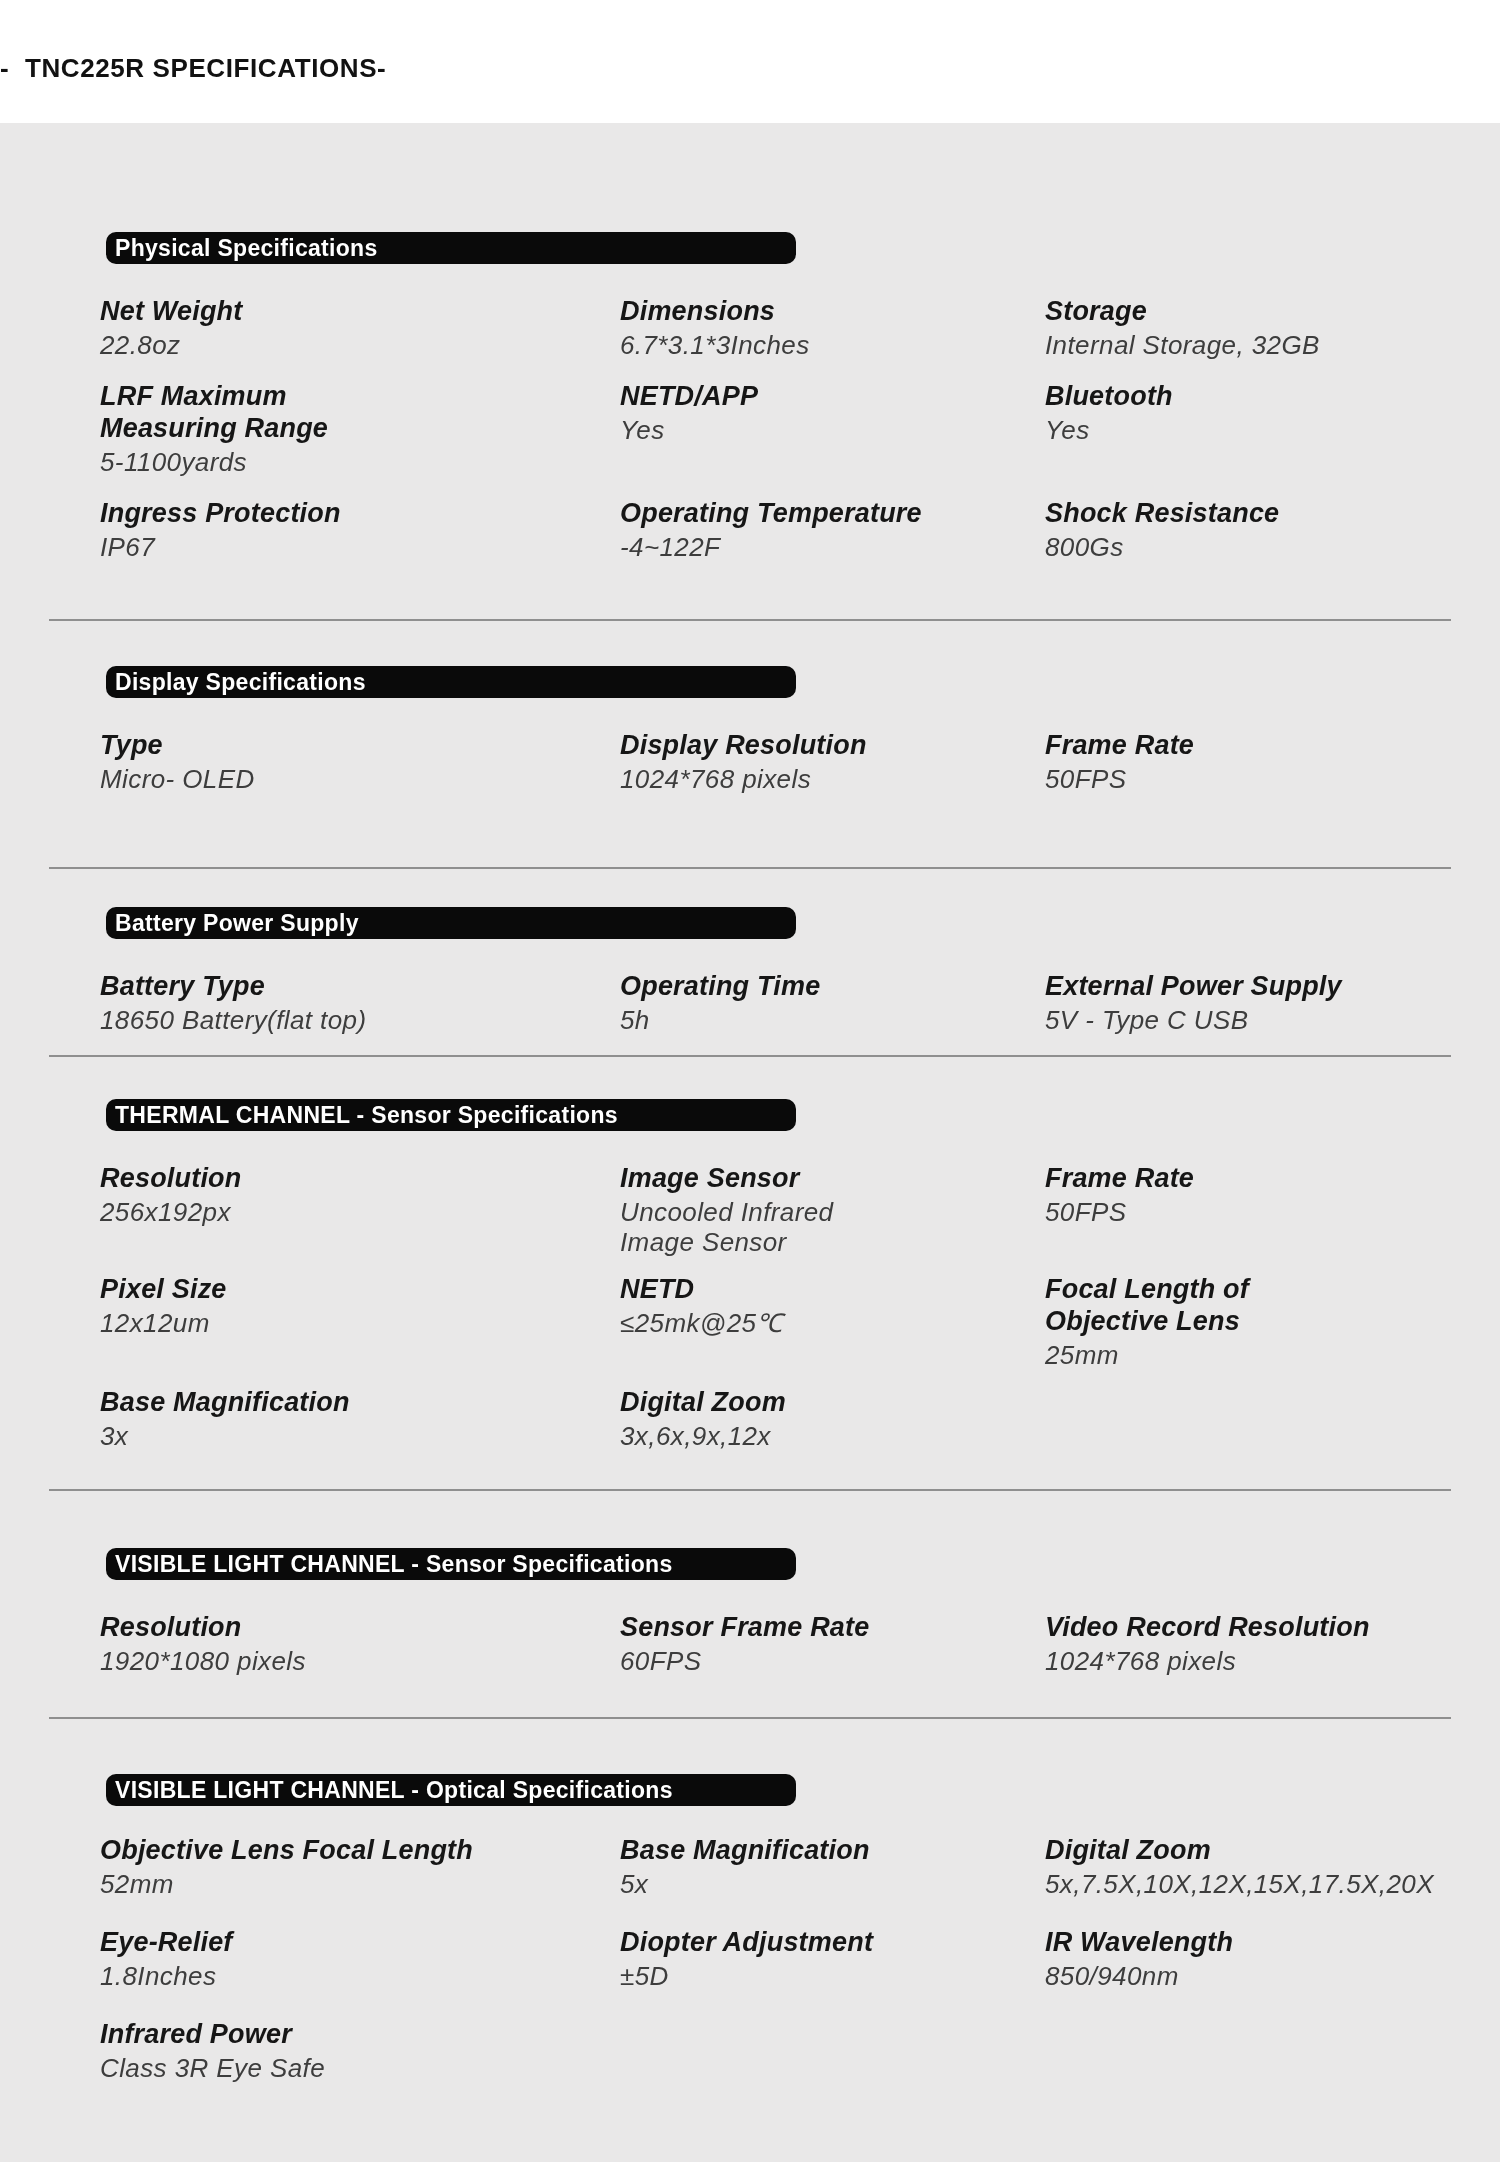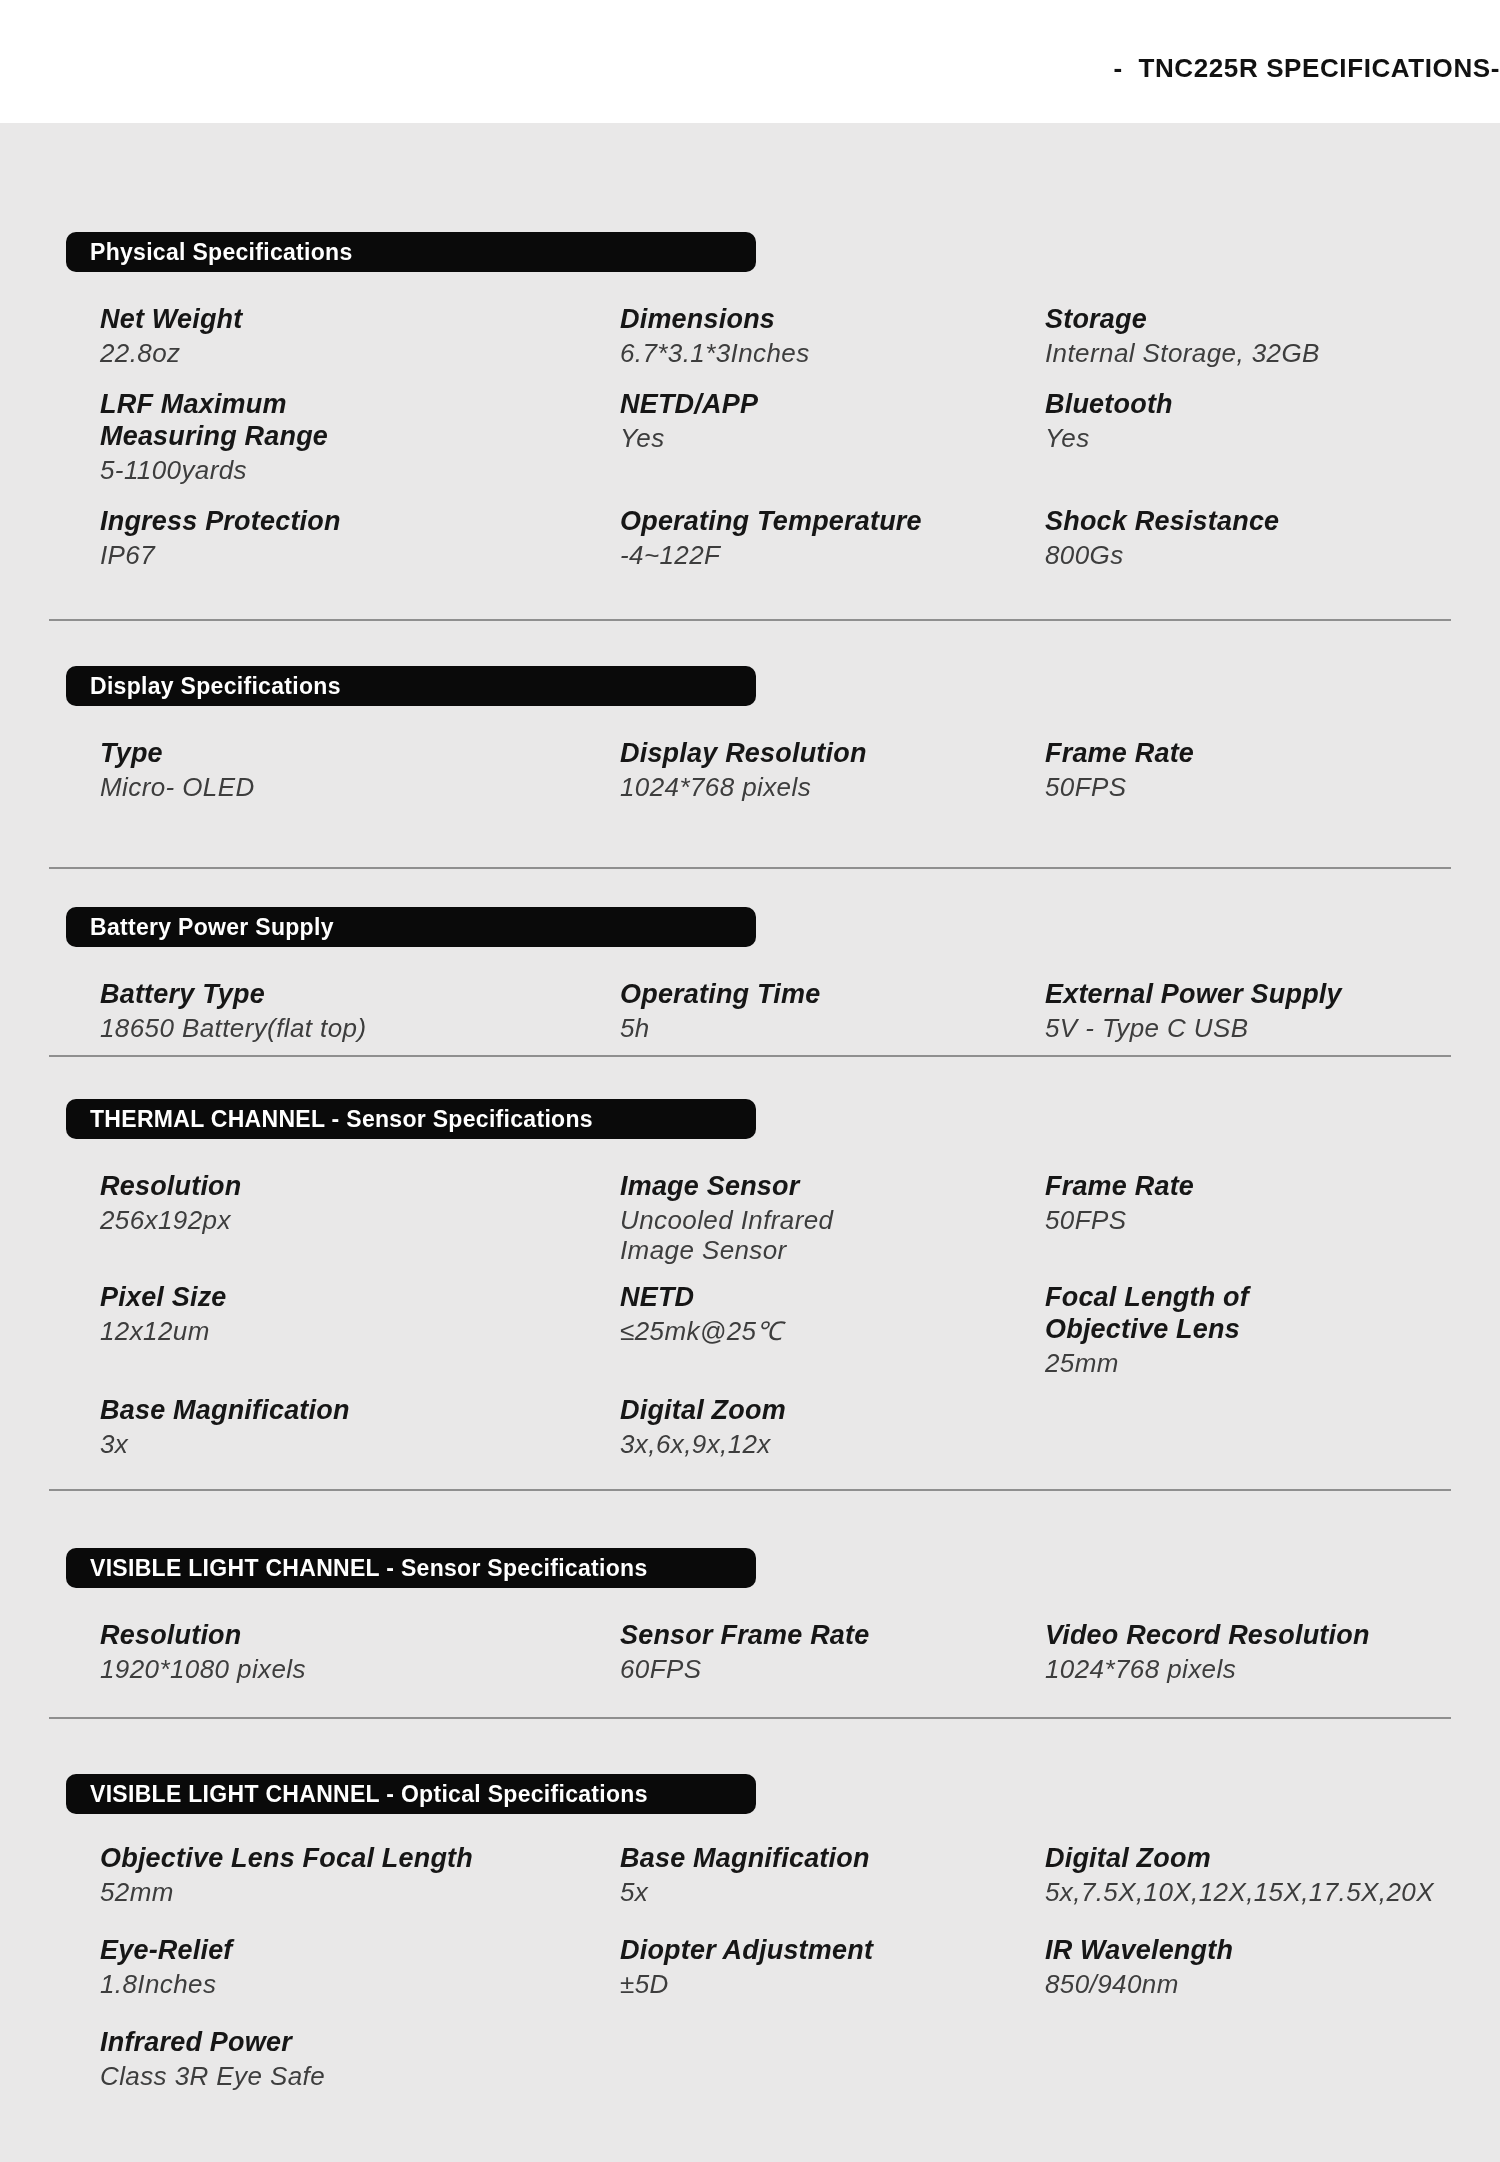--- a/index.html
+++ b/index.html
@@ -5,38 +5,38 @@
   html,body{margin:0;padding:0;}
   body{
     width:1500px;height:2162px;
     background:#ffffff;
     font-family:"Liberation Sans",sans-serif;
     -webkit-font-smoothing:antialiased;
     overflow:hidden;
   }
   .top-band{
     height:123px;background:#ffffff;
-    display:flex;align-items:center;justify-content:flex-end;
+    display:flex;align-items:center;justify-content:flex-start;
   }
   .page-title{
     font-size:26px;font-weight:800;color:#121212;
     letter-spacing:.6px;white-space:pre;
     padding-top:14px;
   }
   .panel{
     position:relative;
     height:2039px;background:#e9e8e8;
     overflow:hidden;
   }
   .spec-section{position:absolute;left:0;right:0;}
   .section-bar{
-    margin-left:66px;width:690px;height:40px;
+    margin-left:106px;width:690px;height:32px;
     background:#0a0a0a;border-radius:10px;
     display:flex;align-items:center;
-    padding-left:24px;box-sizing:border-box;
+    padding-left:9px;box-sizing:border-box;
   }
   .section-bar-label{
     color:#ffffff;font-size:23px;font-weight:700;letter-spacing:.3px;
     white-space:nowrap;
   }
   .spec-grid{
     margin:31px 58px 0 100px;
     display:grid;
     grid-template-columns:520px 425px 1fr;
     row-gap:20px;

